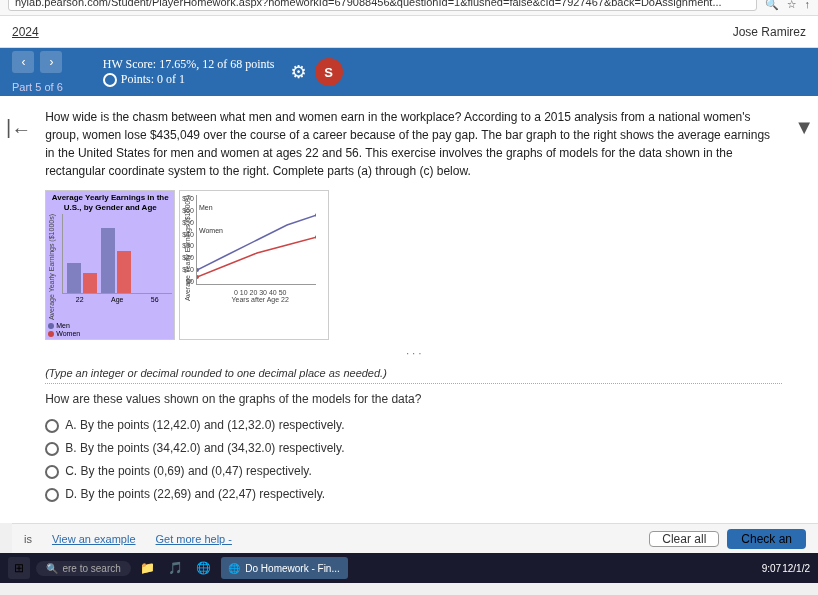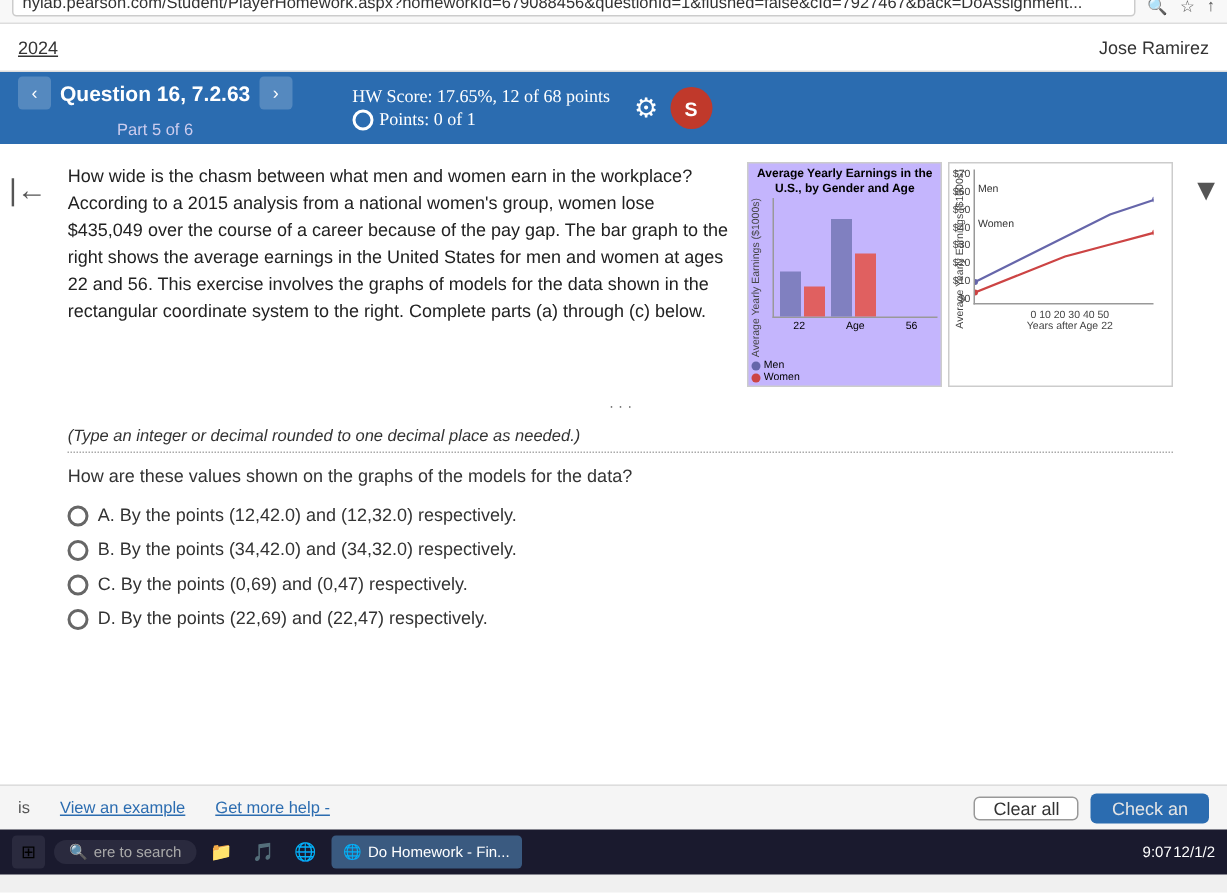--- a/index.html
+++ b/index.html
@@ -151,20 +151,21 @@
       padding: 12px 8px 8px 8px;
       overflow-y: auto;
       display: flex;
       flex-direction: column;
       gap: 8px;
     }
 
     .question-body {
       display: flex;
       gap: 10px;
+      flex-direction: column;
     }
 
     .question-text {
       flex: 1;
       font-size: 12px;
       line-height: 1.5;
       color: #222;
     }
 
     .chart-section {
@@ -287,20 +288,21 @@
 
     
     .bottom-bar {
       background: #f5f5f5;
       border-top: 1px solid #ddd;
       display: flex;
       align-items: center;
       padding: 4px 12px;
       height: 30px;
       gap: 20px;
+      margin-left: 12px;
     }
 
     .bottom-link {
       font-size: 11px;
       color: #2b6cb0;
       cursor: pointer;
       text-decoration: underline;
     }
 
     .bottom-right {
@@ -315,21 +317,21 @@
       border: 1px solid #999;
       border-radius: 4px;
       padding: 0 12px;
       font-size: 12px;
       cursor: pointer;
       color: #333;
     }
 
     .check-answer-btn {
       background: #2b6cb0;
-      color: #e5e5e5;
+      color: #000000;
       border: none;
       border-radius: 4px;
       padding: 3px 14px;
       font-size: 12px;
       cursor: pointer;
     }
 
     
     .taskbar {
       background: #1a1a2e;
@@ -402,21 +404,20 @@
 
 <div class="top-header">
   <span class="year-label">2024</span>
   <span class="user-label">Jose Ramirez</span>
 </div>
 
 <div class="main-header">
   <div class="question-nav">
     <div class="question-nav-row">
       <button class="nav-btn">‹</button>
-      <span class="question-title-text">Question 16, 7.2.63</span>
       <button class="nav-btn">›</button>
     </div>
     <span class="question-part-text">Part 5 of 6</span>
   </div>
   <div class="hw-score-section">
     <div class="hw-score-line">HW Score: 17.65%, 12 of 68 points</div>
     <div class="points-line">
       <span class="circle-icon"></span>
       <span>Points: 0 of 1</span>
     </div>

